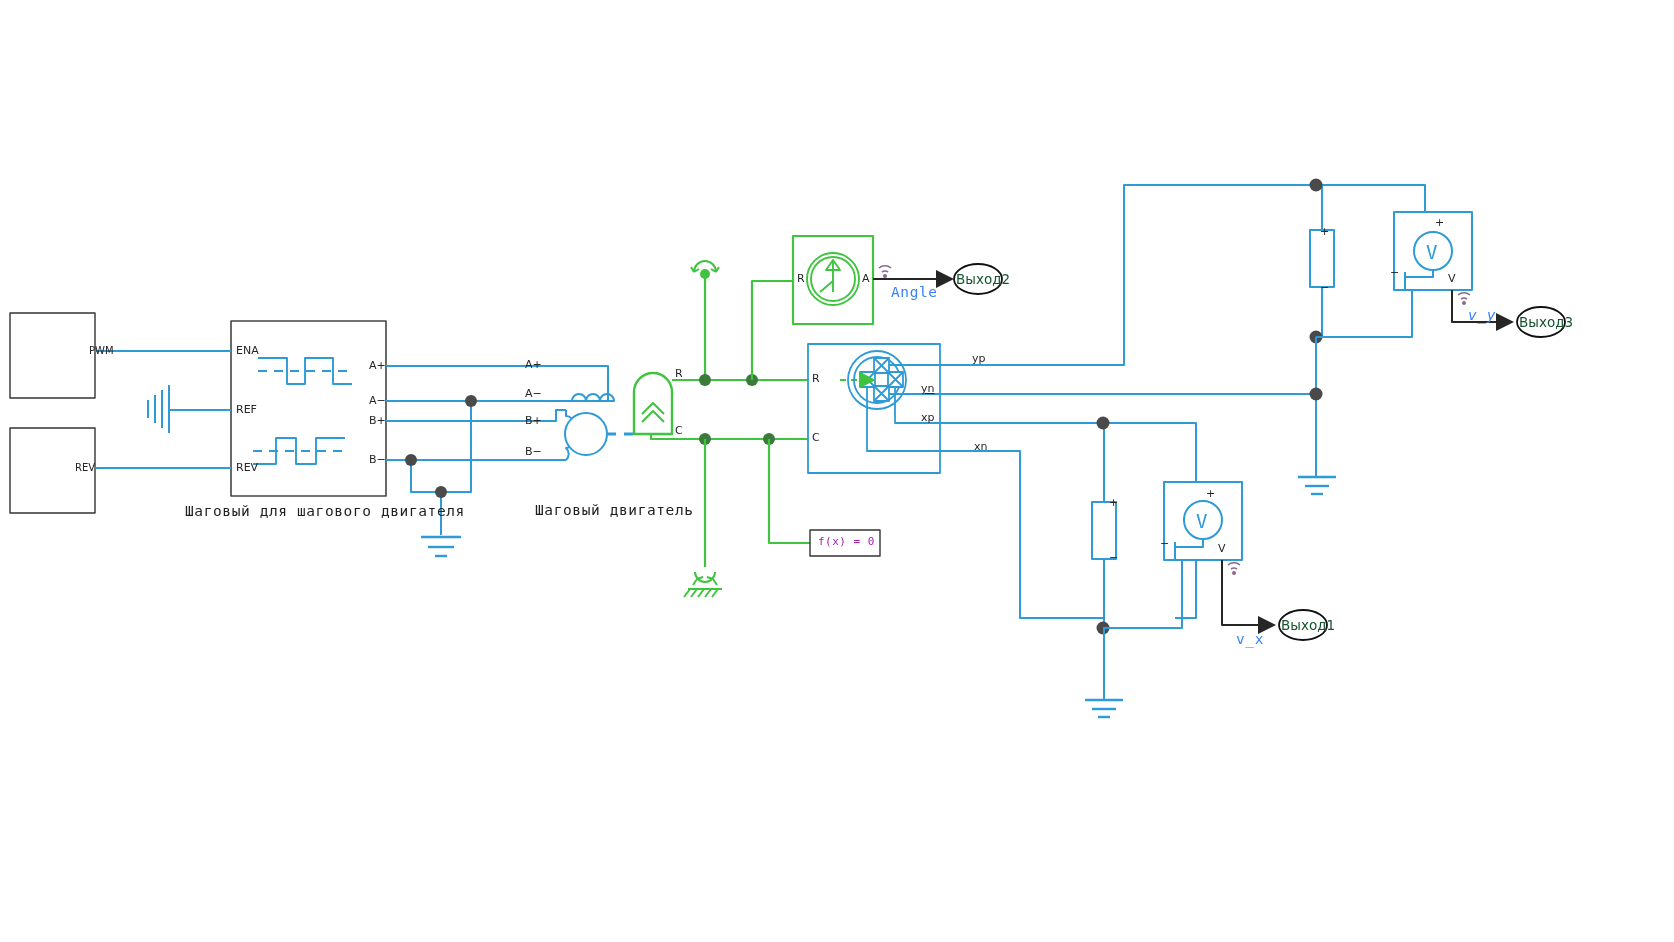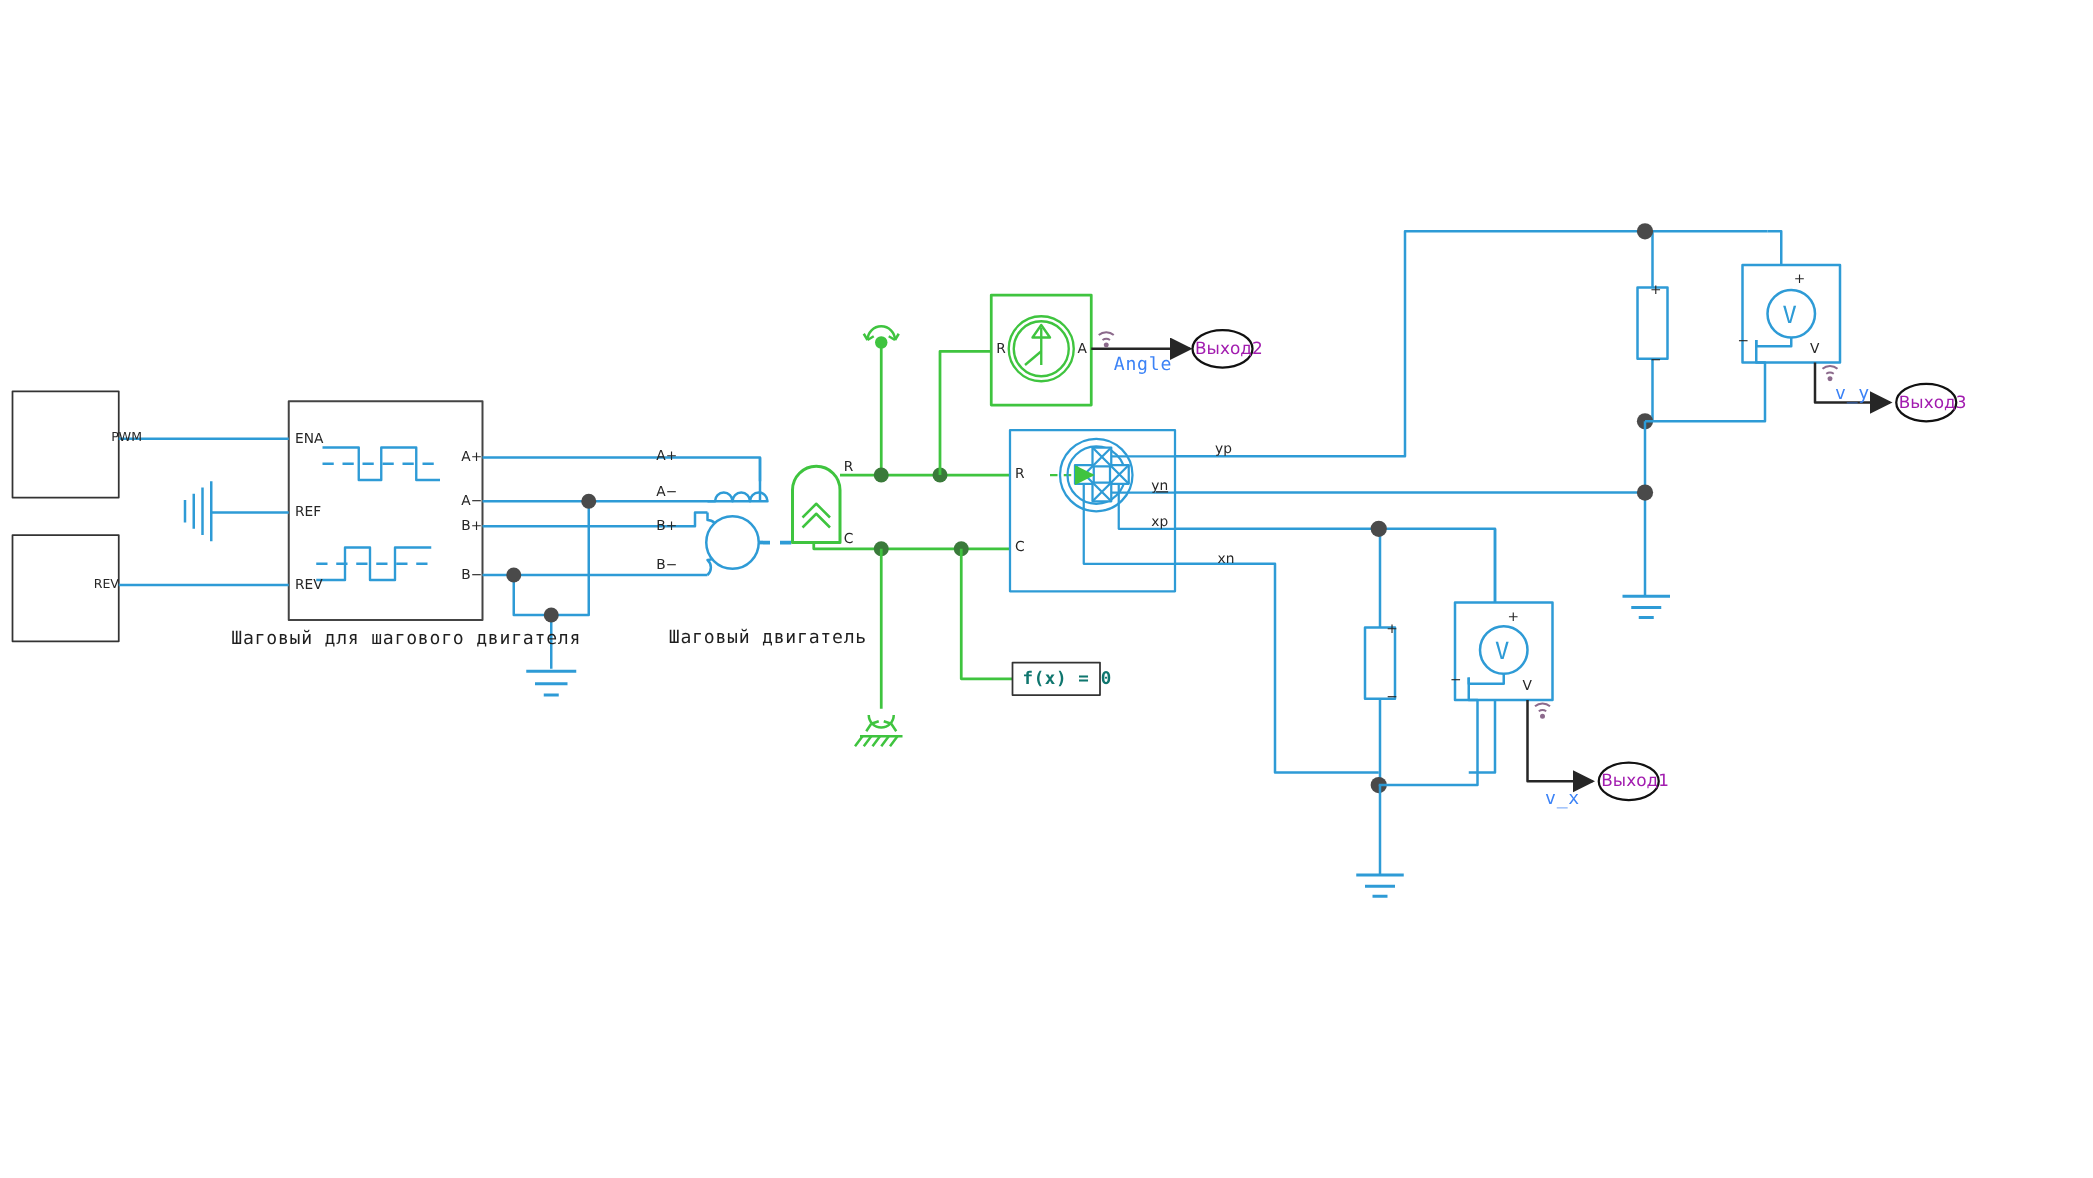--- a/index.html
+++ b/index.html
@@ -4,22 +4,22 @@
 <style>
   html,body{margin:0;padding:0;background:#ffffff;}
   body{font-family:"DejaVu Sans Mono", monospace;}
   #canvas{position:relative;width:1674px;height:942px;background:#ffffff;overflow:hidden;}
   svg.layer{position:absolute;left:0;top:0;width:1674px;height:942px;}
   .lbl{position:absolute;white-space:nowrap;color:#1a1a1a;font-family:"DejaVu Sans Mono", monospace;}
   .port-lbl{font-size:11px;font-family:"DejaVu Sans", sans-serif;color:#262626;}
   .cap{font-size:14.5px;letter-spacing:0.6px;color:#1f1f1f;}
   .sig{font-size:14.5px;letter-spacing:0.6px;color:#3b82f6;}
   .srcbox-lbl{font-size:10px;font-family:"DejaVu Sans", sans-serif;color:#262626;}
-  .fx{font-size:14px;letter-spacing:0.5px;color:#0f766e;font-weight:bold;}
-  .outport-lbl{font-size:13.5px;font-family:"DejaVu Sans", sans-serif;color:#a21caf;}
+  .fx{font-size:11px;letter-spacing:0.5px;color:#a21caf;}
+  .outport-lbl{font-size:13.5px;font-family:"DejaVu Sans", sans-serif;color:#14532d;}
 </style>
 </head>
 <body>
 
 <div id="canvas">
 
   <svg class="layer" viewBox="0 0 1674 942">
     <defs>
       <marker id="arrow-sig" markerWidth="9" markerHeight="9" refX="8" refY="4.5" orient="auto">
         <path d="M0,0 L9,4.5 L0,9 z" fill="#262626"></path>
@@ -280,21 +280,21 @@
 
   <div class="lbl fx" style="left:818px;top:535px;">f(x) = 0</div>
 
   <div class="lbl port-lbl" style="left:1320px;top:225px;">+</div>
   <div class="lbl port-lbl" style="left:1320px;top:281px;">−</div>
 
   <div class="lbl port-lbl" style="left:1435px;top:216px;">+</div>
   <div class="lbl port-lbl" style="left:1390px;top:266px;">−</div>
   <div class="lbl port-lbl" style="left:1448px;top:272px;">V</div>
   <div class="lbl" style="left:1426px;top:241px;font-size:19px;color:#2E9BD6;">V</div>
-  <div class="lbl sig" style="left:1468px;top:307px;">v_y</div>
+  <div class="lbl sig" style="left:1468px;top:307px;font-style:italic;">v_y</div>
 
   <div class="lbl port-lbl" style="left:1109px;top:496px;">+</div>
   <div class="lbl port-lbl" style="left:1109px;top:551px;">−</div>
 
   <div class="lbl port-lbl" style="left:1206px;top:487px;">+</div>
   <div class="lbl port-lbl" style="left:1160px;top:537px;">−</div>
   <div class="lbl port-lbl" style="left:1218px;top:542px;">V</div>
   <div class="lbl" style="left:1196px;top:510px;font-size:19px;color:#2E9BD6;">V</div>
   <div class="lbl sig" style="left:1236px;top:631px;">v_x</div>
 

